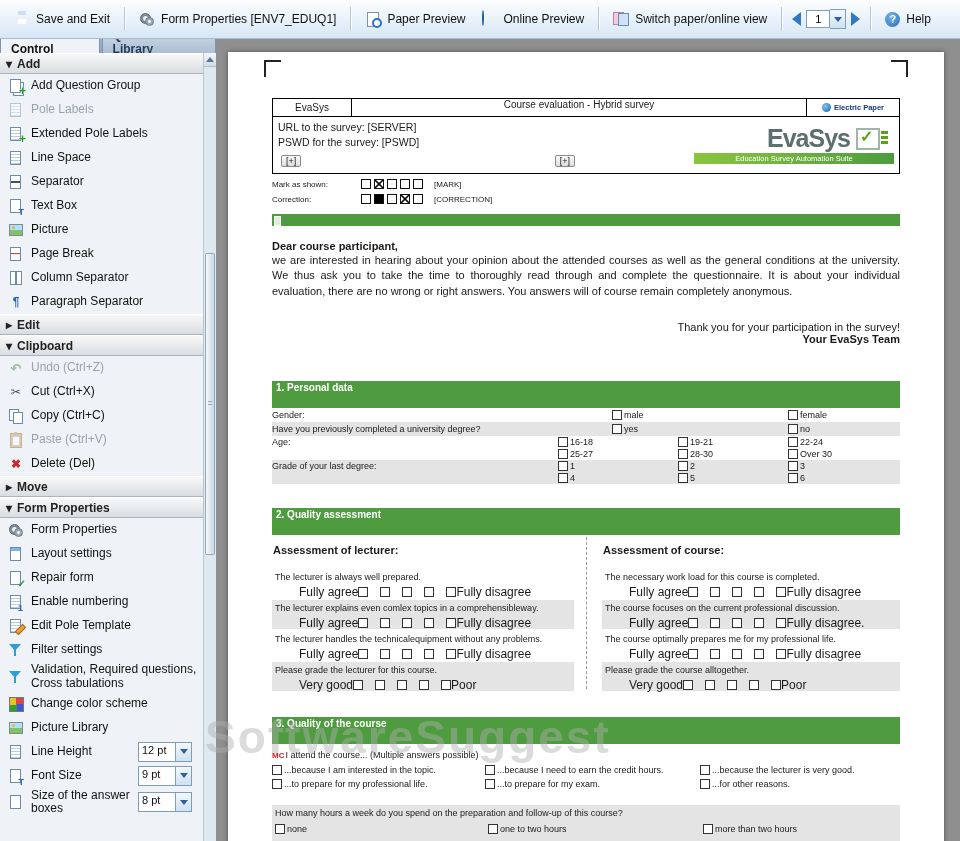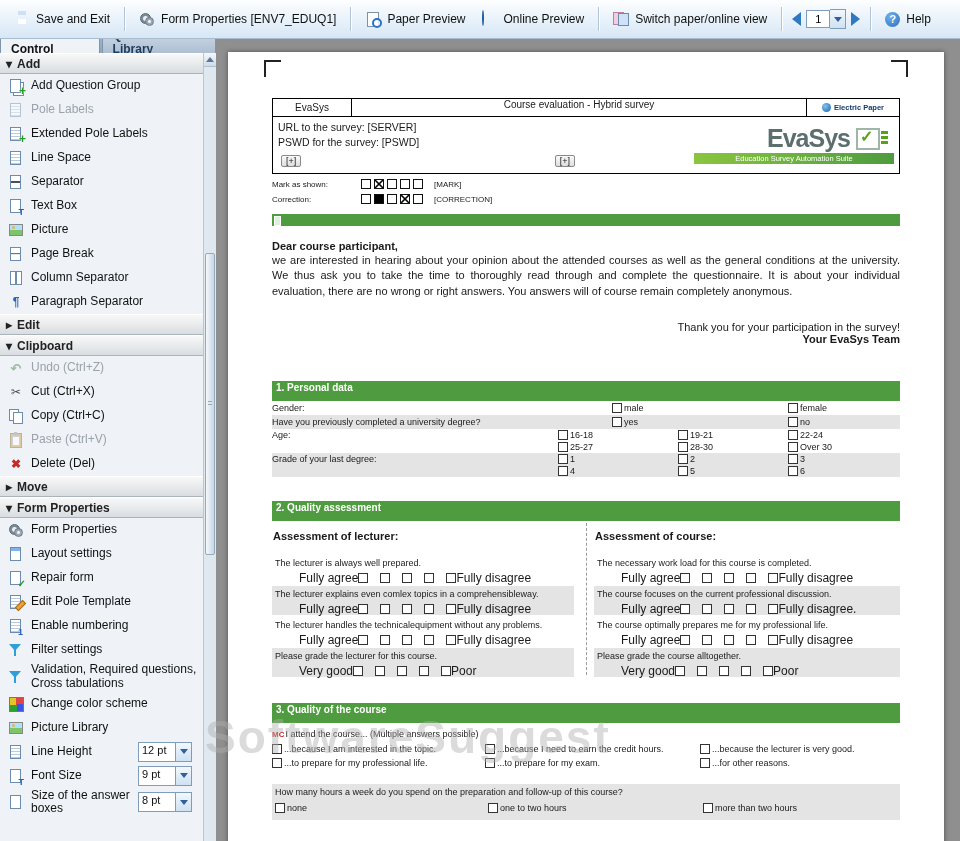--- a/index.html
+++ b/index.html
@@ -145,34 +145,34 @@
 
   .group-bar{margin-top:10px;height:12px;background:#4e9c3f;position:relative;}
   .grp-cursor{position:absolute;left:2px;top:2px;width:5px;height:8px;border:1px solid #fff;background:#dfeedd;}
 
   .intro{margin-top:14px;font-size:11px;}
   .salut{font-weight:bold;margin-bottom:1px;}
   .ibody{text-align:justify;line-height:1.4;}
   .thanks{text-align:right;margin-top:22px;}
   .signature{text-align:right;font-weight:bold;}
 
-  .sec-bar{height:20px;background:#4e9c3f;color:#fff;font-weight:bold;font-size:10px;padding:1px 20px 0 4px;box-sizing:border-box;line-height:12px;}
+  .sec-bar{height:27px;background:#4e9c3f;color:#fff;font-weight:bold;font-size:10px;padding:1px 20px 0 4px;box-sizing:border-box;line-height:12px;}
   .s1{margin-top:36px;}
   .s1 .rowband{cursor:pointer;}
   .shade{background:#e4e4e4;}
   .r2{display:grid;grid-template-columns:340px 176px 1fr;align-items:center;padding:2px 0;font-size:9px;}
   .r3{display:grid;grid-template-columns:286px 120px 110px 1fr;align-items:center;padding:1px 0;font-size:9px;}
   .opt{display:flex;align-items:center;gap:2px;font-size:9px;}
 
   .s2{margin-top:24px;}
   .twocol{display:flex;position:relative;margin-top:2px;}
   .twocol::after{content:"";position:absolute;left:50%;top:0;bottom:4px;border-left:1px dashed #999;}
   .col{width:50%;box-sizing:border-box;}
   .col.left{padding-right:12px;}
-  .col.right{padding-left:8px;}
+  .col.right{padding-left:16px;}
   .col-title{font-weight:bold;font-size:11px;margin:7px 0 13px 1px;}
   .qblock{height:29px;margin-bottom:2px;padding:3px 3px 0 3px;box-sizing:border-box;cursor:pointer;}
   .qtext{font-size:9px;margin-bottom:3px;}
   .scale{display:flex;align-items:center;font-size:12px;margin-left:24px;}
   .scale .cbf{margin-right:12px;}
   .scale .cbf.last{margin-right:0;}
 
   .s3{margin-top:24px;}
   .mc-line{font-size:9px;margin:6px 0 3px 0;}
   .mc-tag{color:#cc2222;font-weight:bold;font-size:8px;margin-right:1px;}
@@ -339,30 +339,30 @@
         </span>
       <span class="lbl">Layout settings</span>
       </div>
     <div class="sb-item">
       <span class="ic ov-check">
           <span class="pg"></span>
         </span>
       <span class="lbl">Repair form</span>
       </div>
     <div class="sb-item">
+      <span class="ic ov-one">
+          <span class="pg lines"></span>
+        </span>
+      <span class="lbl">Enable numbering</span>
+      </div>
+    <div class="sb-item">
       <span class="ic ov-pencil">
           <span class="pg lines"></span>
         </span>
       <span class="lbl">Edit Pole Template</span>
-      </div>
-    <div class="sb-item">
-      <span class="ic ov-one">
-          <span class="pg lines"></span>
-        </span>
-      <span class="lbl">Enable numbering</span>
       </div>
     <div class="sb-item">
       <span class="ic i-funnel"></span>
       <span class="lbl">Filter settings</span>
       </div>
     <div class="sb-item">
       <span class="ic i-funnel"></span>
       <span class="lbl">Validation, Required questions, Cross tabulations</span>
       </div>
     <div class="sb-item">

